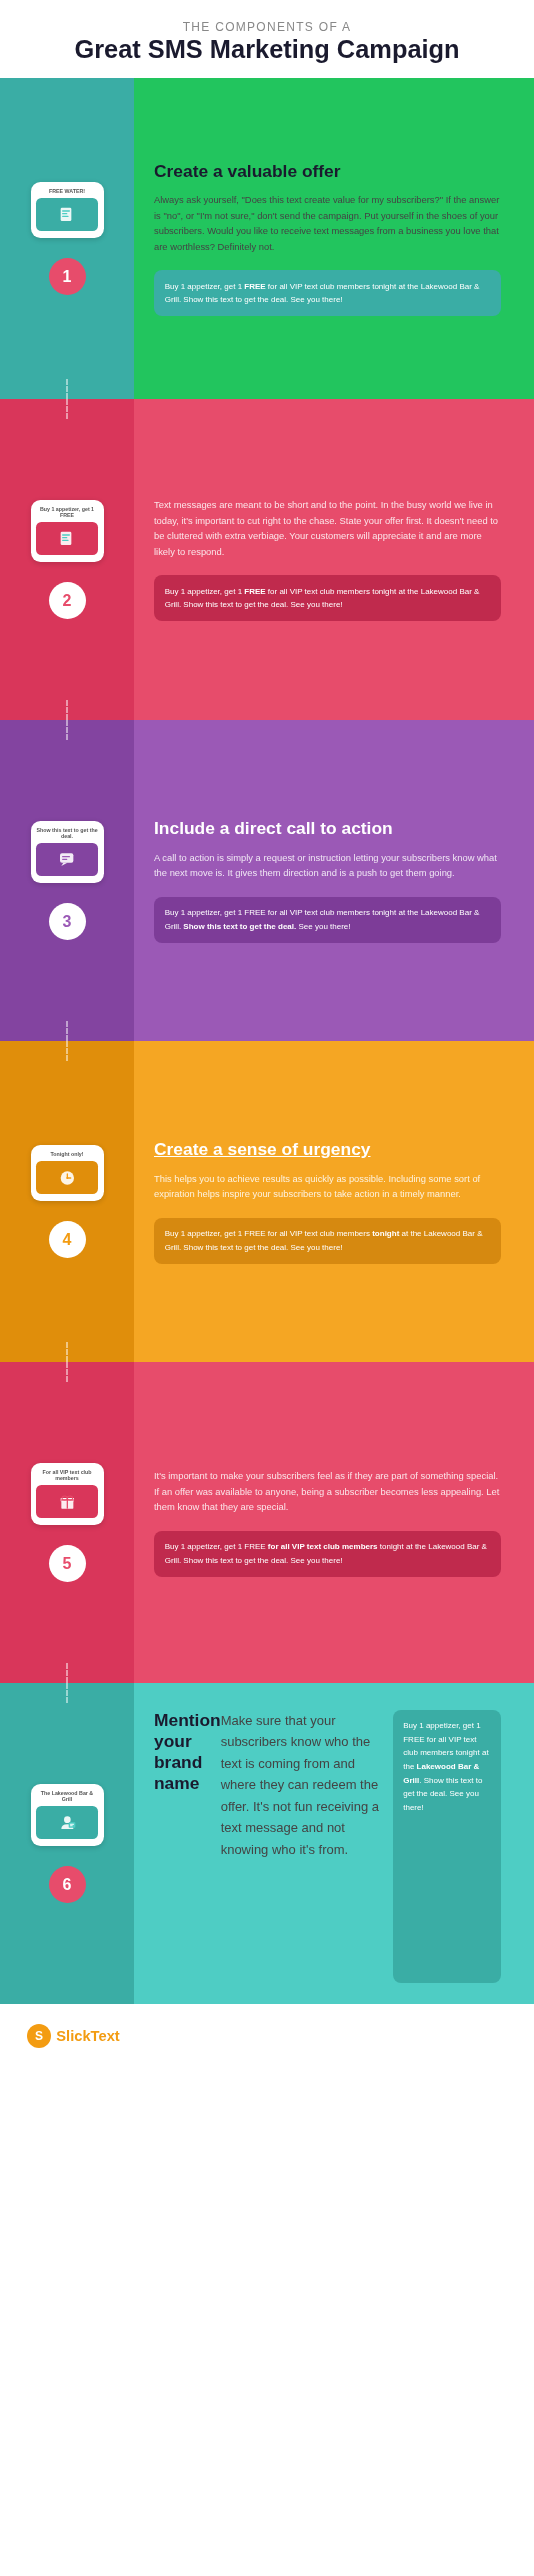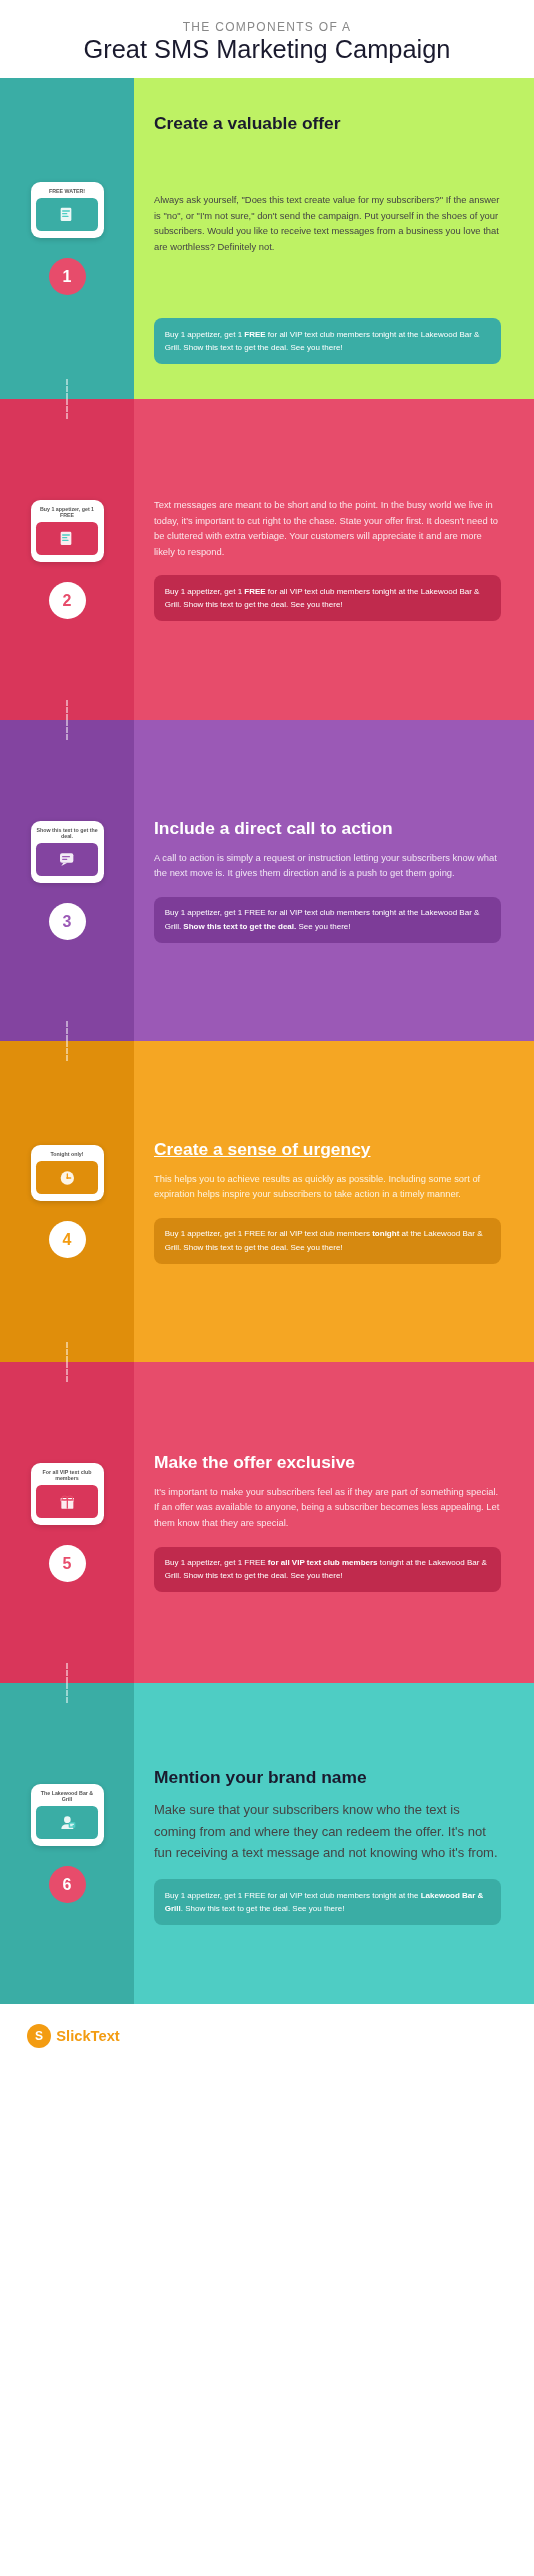--- a/index.html
+++ b/index.html
@@ -18,21 +18,21 @@
     }
     .header .subtitle {
       font-size: 12px;
       letter-spacing: 1.3px;
       color: #888;
       text-transform: uppercase;
       margin-bottom: 0;
     }
     .header h1 {
       font-size: 25.4px;
-      font-weight: 400;
+      font-weight: 700;
       color: #1a1a2e;
       line-height: 1.2;
     }
 
     
     .section {
       display: flex;
       align-items: stretch;
       min-height: 321px;
     }
@@ -185,21 +185,21 @@
     <rect x="6" y="12" width="8" height="2" rx="1" fill="#4ecdc4"></rect>
     <rect x="6" y="16" width="10" height="2" rx="1" fill="#4ecdc4"></rect>
   </svg>
         </div>
       </div>
       <div class="white-circle-num" style="background:#e74c6b;">
       <span style="color:#fff;font-size:16px;font-weight:900;">1</span>
     </div>
       <div class="dashed-line dashed-line-bottom"></div>
     </div>
-    <div class="section-right" style="background:#bef264; padding: 27px 33px 27px 20px; display:flex; flex-direction:column; justify-content:center; flex:1;gap:48px;">
+    <div class="section-right" style="background:#22c55e; padding: 27px 33px 27px 20px; display:flex; flex-direction:column; justify-content:center; flex:1;">
       <h2 style="font-size:17.4px;font-weight:900;color:#1a1a2e;margin-bottom:10.7px;">Create a valuable offer</h2>
       <p style="font-size:9.4px;line-height:1.65;color:#444;margin-bottom:16px;">Always ask yourself, "Does this text create value for my subscribers?" If the answer is "no", or "I'm not sure," don't send the campaign. Put yourself in the shoes of your subscribers. Would you like to receive text messages from a business you love that are worthless? Definitely not.</p>
       <div class="message-bubble" style="background:#3aada5;border-radius:8px;padding:9.4px 10.7px;font-size:8px;line-height:1.7;color:#fff;">
         Buy 1 appetizer, get 1 <strong>FREE</strong> for all VIP text club members tonight at the Lakewood Bar &amp; Grill. Show this text to get the deal. See you there!
       </div>
     </div>
   </div>
     <div class="section" style="background: rgb(231, 76, 107);">
     <div class="section-left" style="background:#d9365a;">
       <div class="dashed-line dashed-line-top"></div>
@@ -295,21 +295,20 @@
     <ellipse cx="18" cy="9" rx="4" ry="3" fill="none" stroke="#e74c6b" stroke-width="1.5"></ellipse>
   </svg>
         </div>
       </div>
       <div class="white-circle-num">
       <span style="color:#e74c6b;font-size:16px;font-weight:900;">5</span>
     </div>
       <div class="dashed-line dashed-line-bottom"></div>
     </div>
     <div class="section-right" style="background:#e74c6b; padding: 27px 33px 27px 20px; display:flex; flex-direction:column; justify-content:center; flex:1;">
-      <h2 style="font-size:17.4px;font-weight:900;color:#fff;margin-bottom:10.7px;">Make the offer exclusive</h2>
       <p style="font-size:9.4px;line-height:1.65;color:rgba(255,255,255,0.85);margin-bottom:16px;">It's important to make your subscribers feel as if they are part of something special. If an offer was available to anyone, being a subscriber becomes less appealing. Let them know that they are special.</p>
       <div class="message-bubble" style="background:#c02a4d;border-radius:8px;padding:9.4px 10.7px;font-size:8px;line-height:1.7;color:#fff;">
         Buy 1 appetizer, get 1 FREE <strong>for all VIP text club members</strong> tonight at the Lakewood Bar &amp; Grill. Show this text to get the deal. See you there!
       </div>
     </div>
   </div>
     <div class="section" style="background: rgb(78, 205, 196);">
     <div class="section-left" style="background:#3aada5;">
       <div class="dashed-line dashed-line-top"></div>
       <div class="phone-mockup">
@@ -322,21 +321,21 @@
     <rect x="18" y="16" width="6" height="1.5" rx="0.5" fill="white"></rect>
     <rect x="18" y="18.5" width="4" height="1.5" rx="0.5" fill="white"></rect>
   </svg>
         </div>
       </div>
       <div class="white-circle-num" style="background:#e74c6b;">
       <span style="color:#fff;font-size:16px;font-weight:900;">6</span>
     </div>
 
     </div>
-    <div class="section-right" style="background:#4ecdc4; padding: 27px 33px 21px 20px; display:flex; flex-direction:column; justify-content:center; flex:1;">
+    <div class="section-right" style="background:#4ecdc4; padding: 27px 33px 21px 20px; display:flex; flex-direction:row; justify-content:center; flex:1;">
       <h2 style="font-size:17.4px;font-weight:900;color:#1a1a2e;margin-bottom:10.7px;">Mention your brand name</h2>
       <p style="font-size:13px;line-height:1.65;color:#444;margin-bottom:16px;">Make sure that your subscribers know who the text is coming from and where they can redeem the offer. It's not fun receiving a text message and not knowing who it's from.</p>
       <div class="message-bubble" style="background:#3aada5;border-radius:8px;padding:9.4px 10.7px;font-size:8px;line-height:1.7;color:#fff;">
         Buy 1 appetizer, get 1 FREE for all VIP text club members tonight at the <strong>Lakewood Bar &amp; Grill</strong>. Show this text to get the deal. See you there!
       </div>
     </div>
   </div>
   </div>
 
 <div class="footer">

